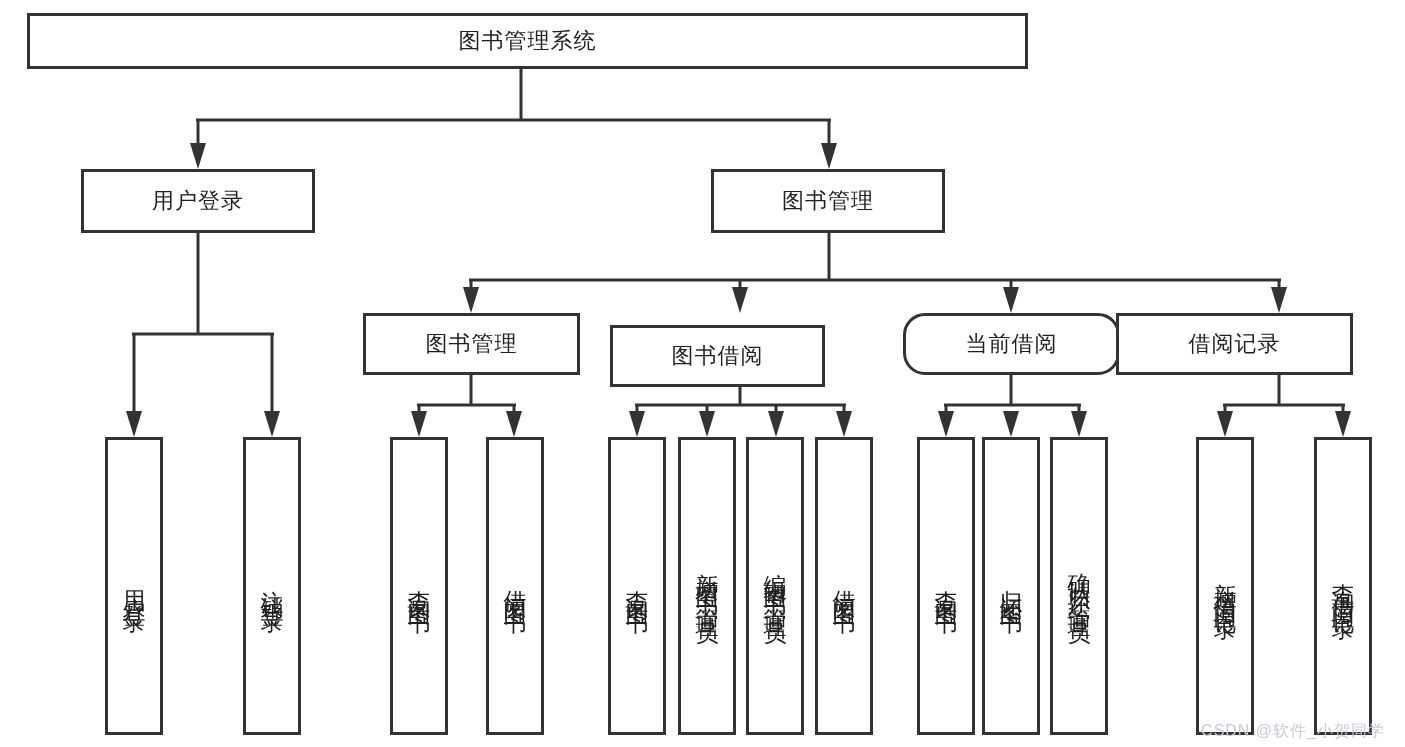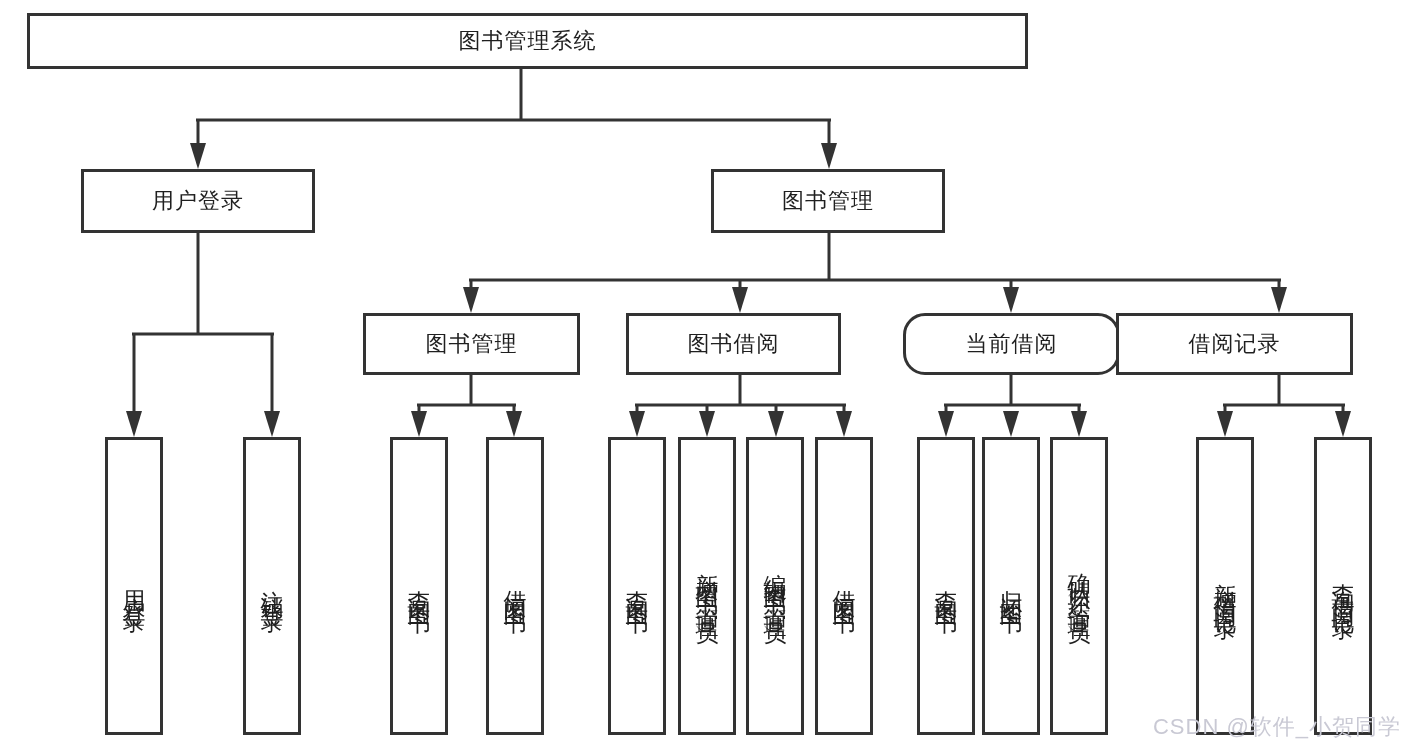--- a/index.html
+++ b/index.html
@@ -21,42 +21,42 @@
     font-size:22px;
     letter-spacing:1px;
     white-space:nowrap;
   }
   .root{left:27px;top:13px;width:1001px;height:56px;}
   .lvl2{top:169px;width:234px;height:64px;}
   .l2-0{left:81px;}
   .l2-1{left:711px;}
   .lvl3{top:313px;height:62px;}
   .l3-0{left:363px;width:217px;}
-  .l3-1{left:626px;width:215px;}
+  .l3-1{left:610px;width:215px;margin-top:12px;}
   .l3-2{left:903px;width:217px;border-radius:22px;}
   .l3-3{left:1116px;width:237px;}
   .leaf{
     top:437px;height:298px;width:58px;
     writing-mode:vertical-rl;
     text-orientation:mixed;
     font-size:23px;
     letter-spacing:7px;
     line-height:1;
   }
   .leaf-0{left:105px;}  .leaf-1{left:243px;}
   .leaf-2{left:390px;}  .leaf-3{left:486px;}
   .leaf-4{left:608px;}  .leaf-5{left:678px;}
   .leaf-6{left:746px;}  .leaf-7{left:815px;}
   .leaf-8{left:917px;}  .leaf-9{left:982px;}
   .leaf-10{left:1050px;}
   .leaf-11{left:1196px;} .leaf-12{left:1314px;}
   .watermark{
     position:absolute;
-    right:4px;bottom:5px;
-    font-size:22px;
+    right:20px;bottom:5px;
+    font-size:16px;
     color:var(--wm,#c9c9d4);
     letter-spacing:1px;
     white-space:nowrap;
   }
 </style>
 </head>
 <body>
 
 <div class="stage" style="--line: #333333; --box-fill: #ffffff; --text: #1f1f1f; --bg: #ffffff; --wm: #c9c9d4;">
 

